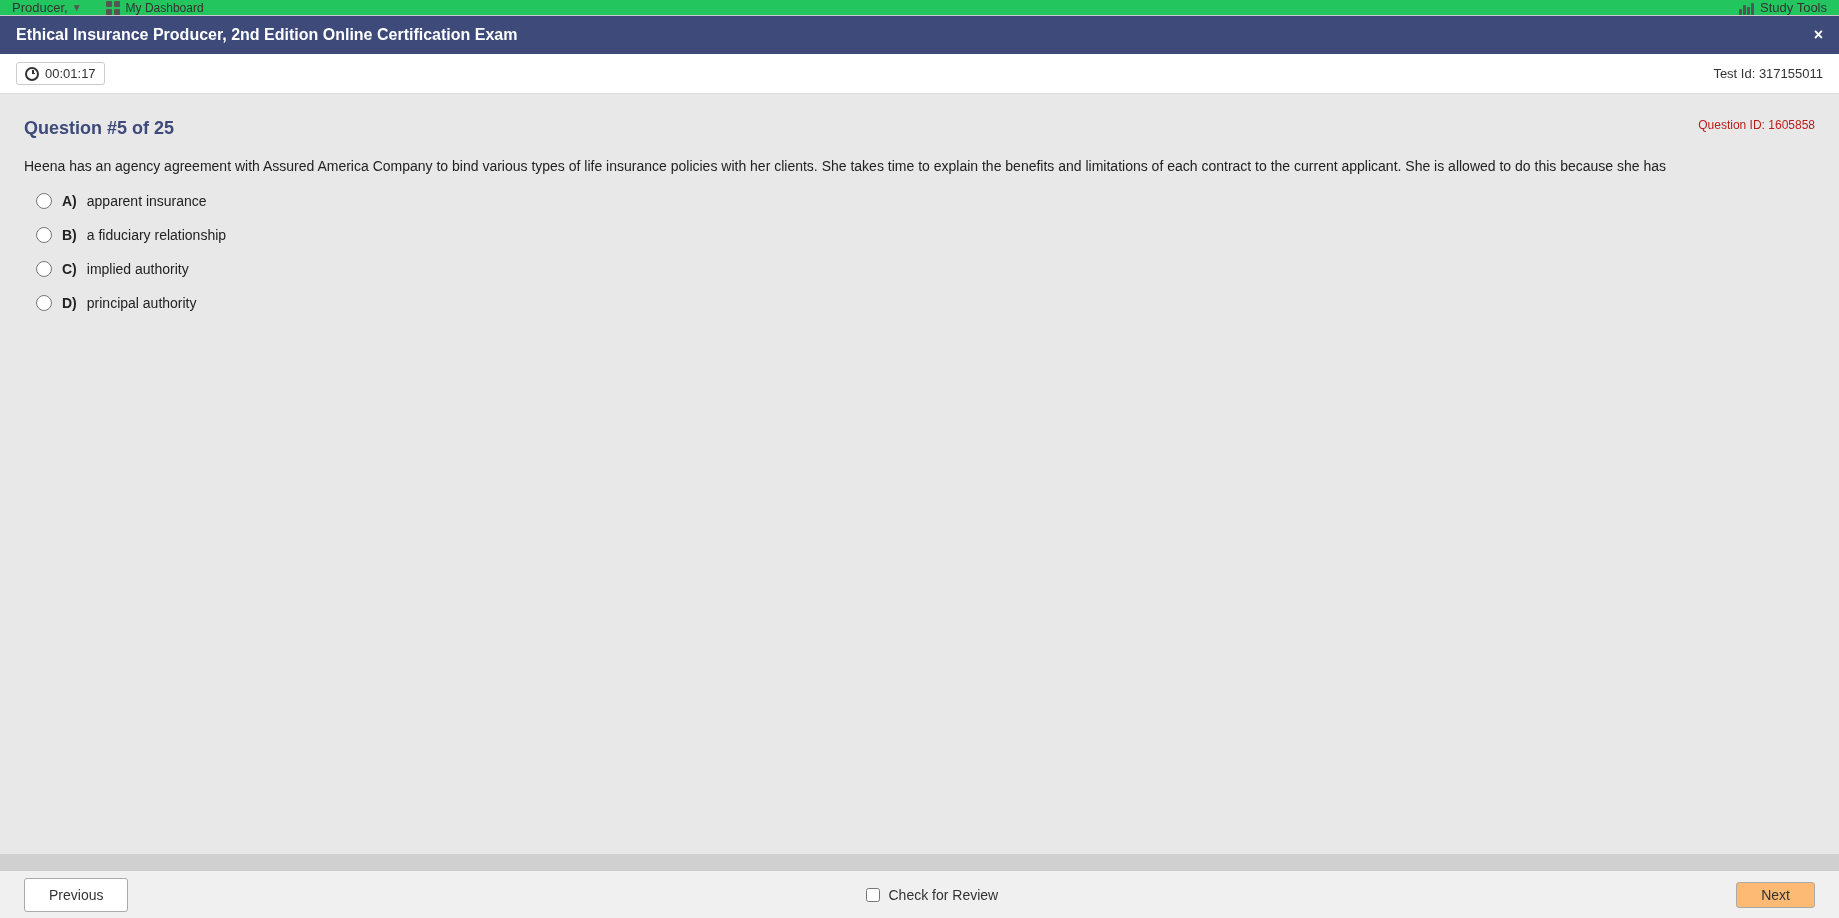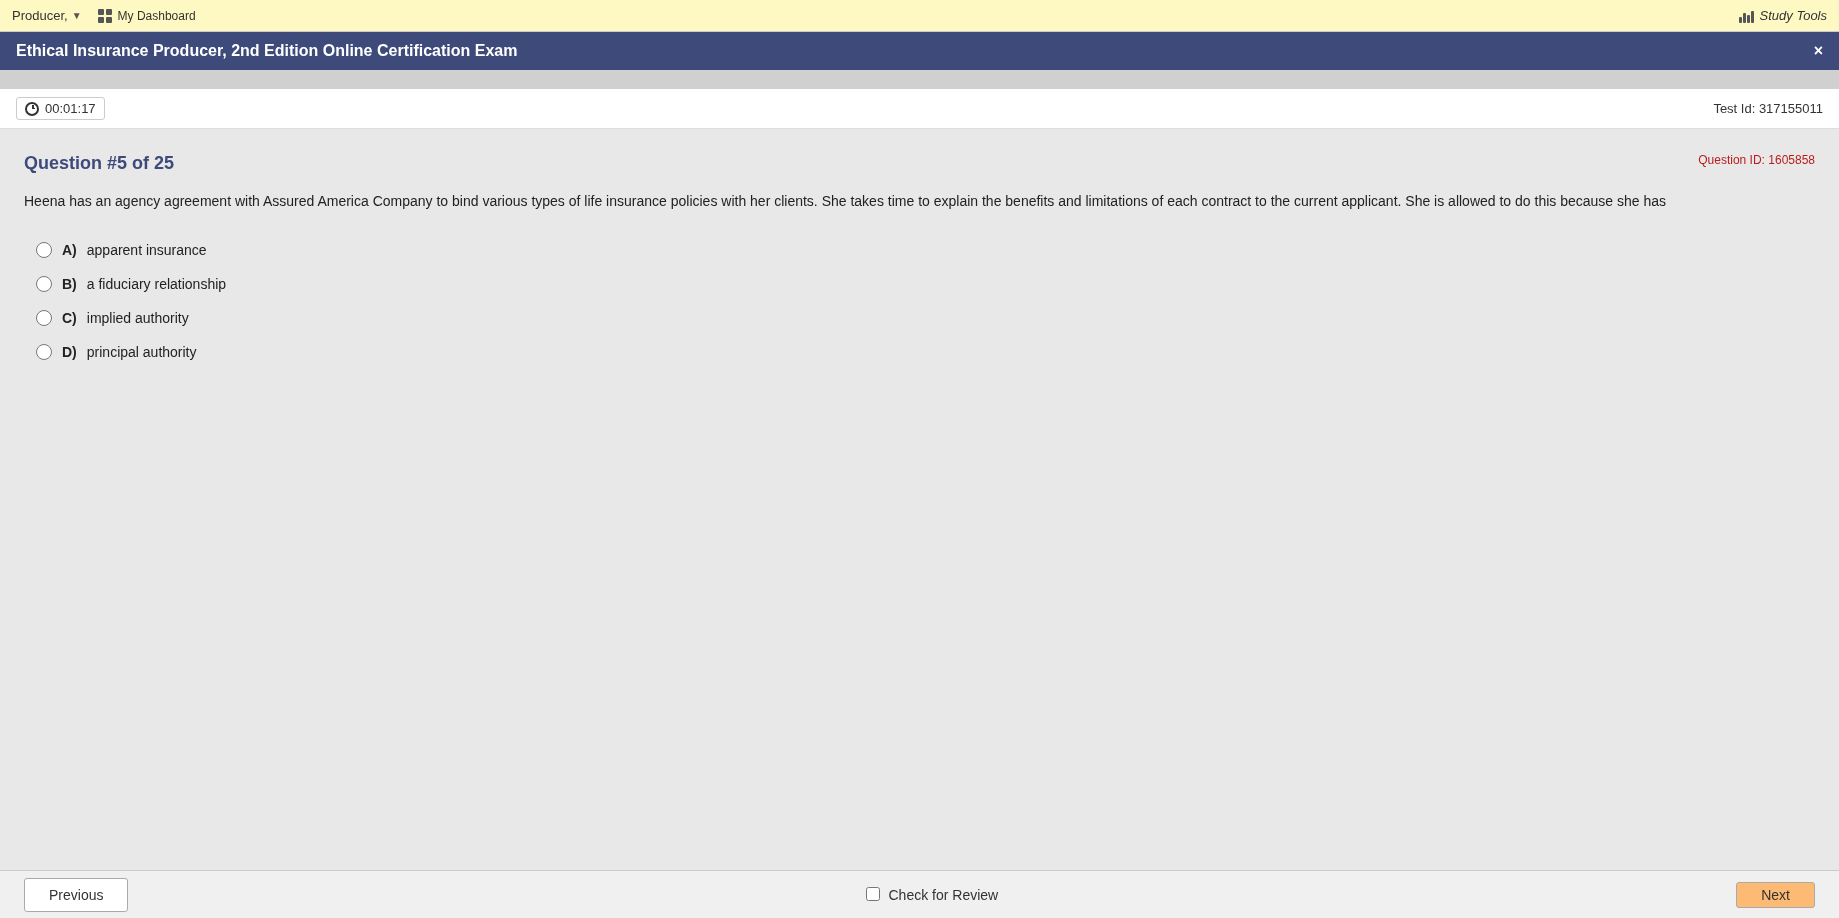--- a/index.html
+++ b/index.html
@@ -12,27 +12,27 @@
       font-family: Arial, sans-serif;
       background: #d0d0d0;
       width: 1839px;
       height: 918px;
       overflow: hidden;
       position: relative;
     }
 
     
     .top-nav {
-      background: #fef9c3;
+      background: #22c55e;
       border-bottom: 1px solid #ccc;
-      height: 32px;
+      height: 16px;
       display: flex;
       align-items: center;
       padding: 0 12px;
-      gap: 16px;
+      gap: 24px;
     }
 
     .top-nav-producer {
       font-size: 13px;
       color: #333;
       display: flex;
       align-items: center;
       gap: 4px;
     }
 
@@ -60,21 +60,20 @@
     .dashboard-icon span {
       background: #555;
       border-radius: 1px;
     }
 
     .top-nav-right {
       margin-left: auto;
       display: flex;
       align-items: center;
       gap: 16px;
-      font-style: italic;
     }
 
     .study-tools {
       font-size: 13px;
       color: #333;
       display: flex;
       align-items: center;
       gap: 6px;
     }
 
@@ -114,21 +113,20 @@
     }
 
     
     .timer-row {
       background: #ffffff;
       border-bottom: 1px solid #ddd;
       padding: 8px 16px;
       display: flex;
       align-items: center;
       justify-content: space-between;
-      margin-top: 19px;
     }
 
     .timer {
       display: flex;
       align-items: center;
       gap: 6px;
       font-size: 13px;
       color: #333;
       border: 1px solid #ccc;
       padding: 3px 8px;
@@ -193,21 +191,21 @@
     .question-id {
       font-size: 12px;
       color: #b91c1c;
     }
 
     
     .question-text {
       font-size: 14px;
       color: #222;
       line-height: 1.6;
-      margin-bottom: 30px;
+      margin-bottom: 16px;
     }
 
     
     .answer-options {
       display: flex;
       flex-direction: column;
       gap: 18px;
       padding-left: 12px;
     }
 
@@ -251,20 +249,21 @@
       border: 1px solid #aaa;
       padding: 8px 24px;
       font-size: 14px;
       color: #333;
       cursor: pointer;
       border-radius: 3px;
     }
 
     .check-review {
       display: flex;
+      align-items: center;
       gap: 8px;
       font-size: 14px;
       color: #333;
       cursor: pointer;
     }
 
     .check-review input[type="checkbox"] {
       width: 14px;
       height: 14px;
       cursor: pointer;

